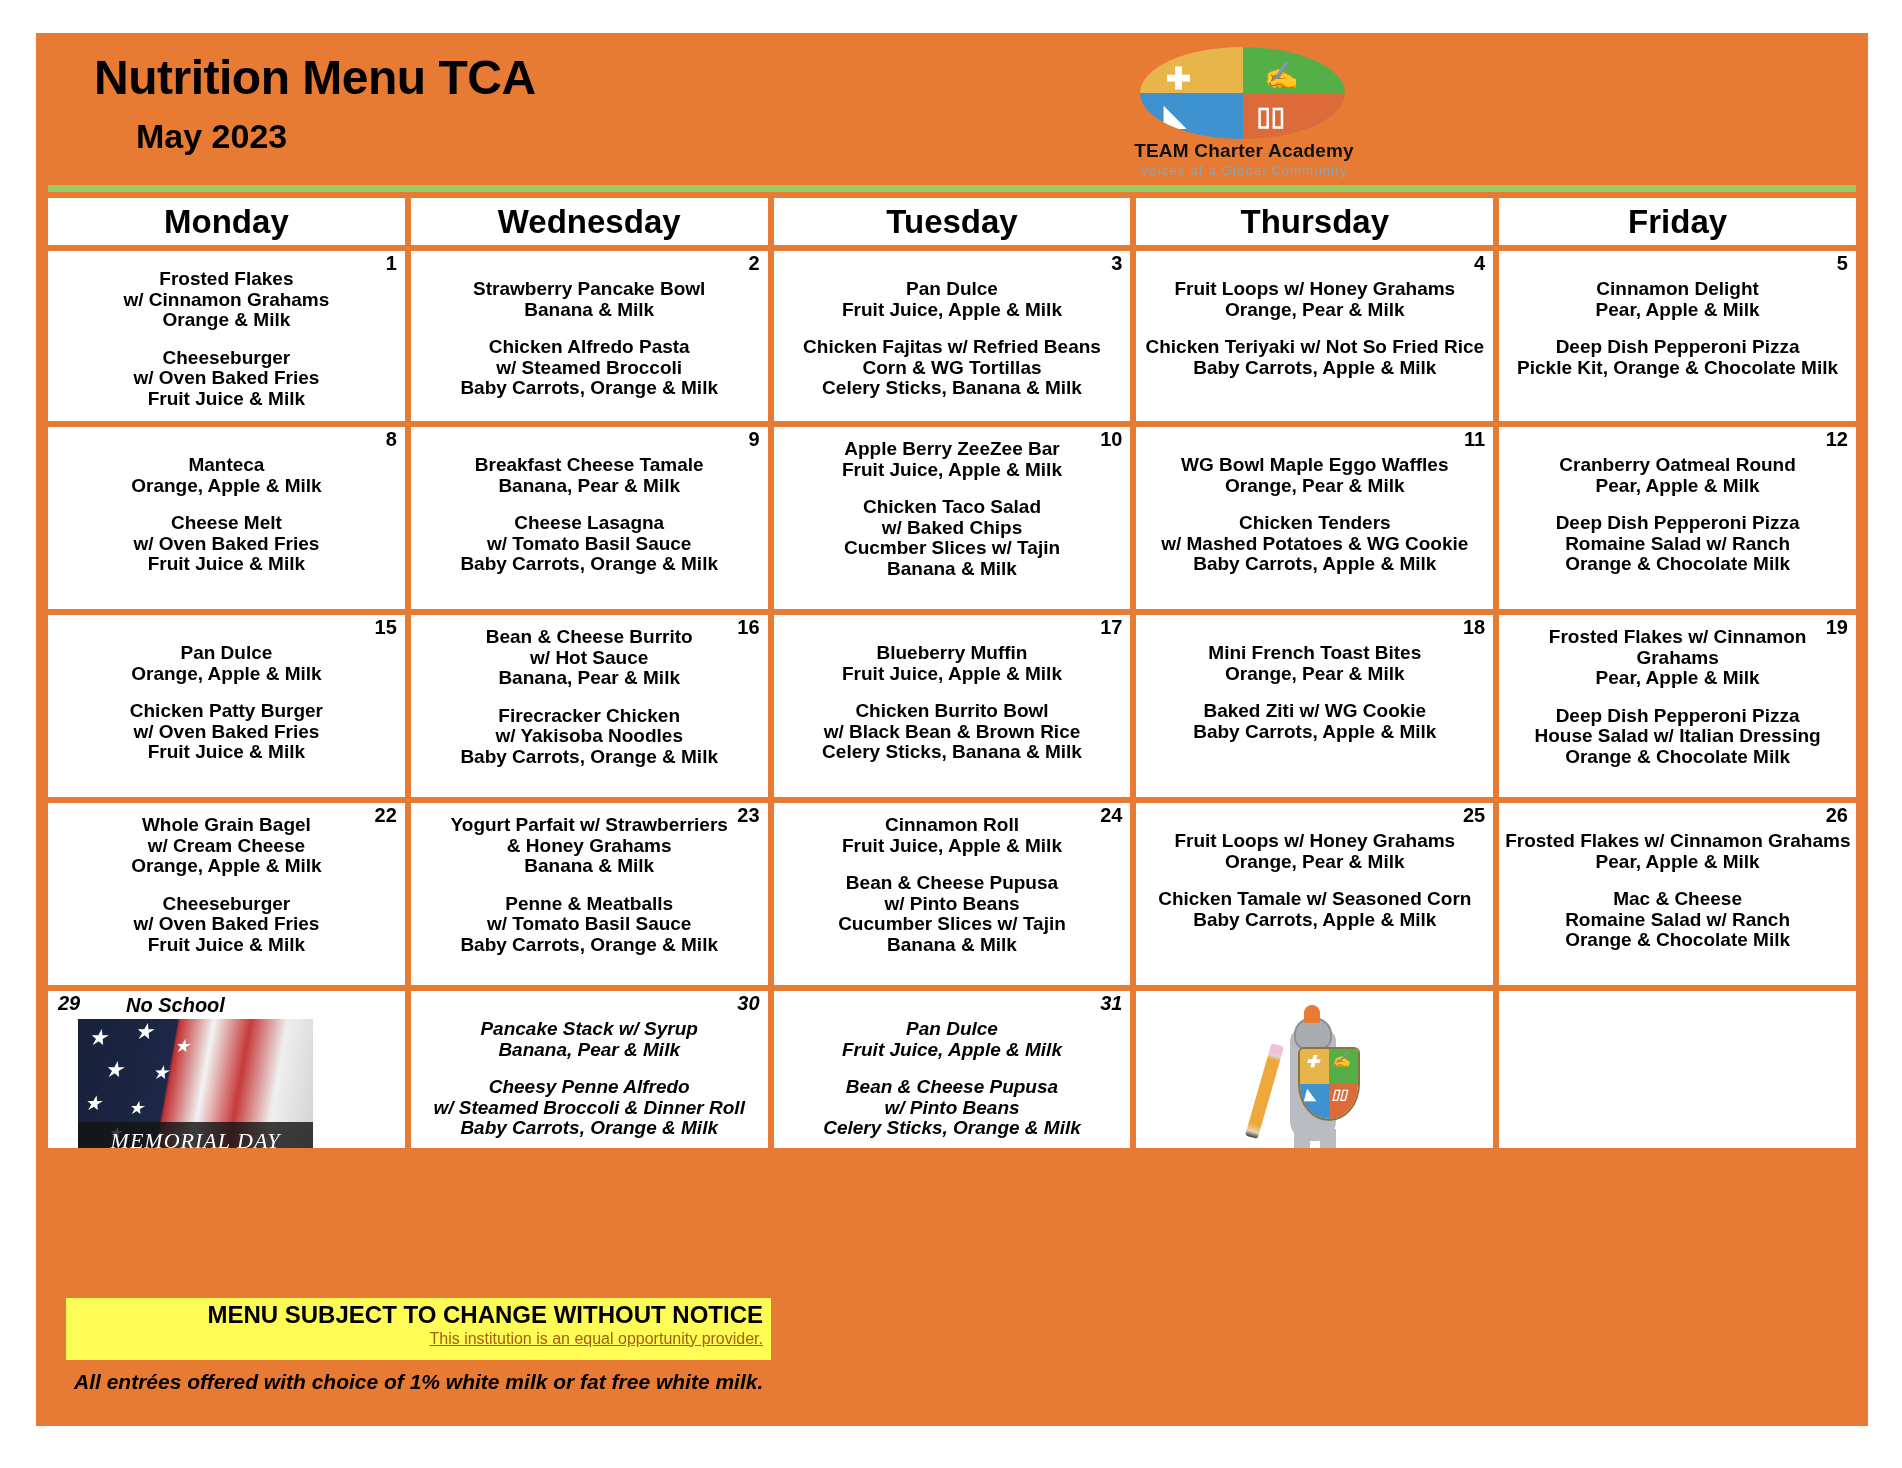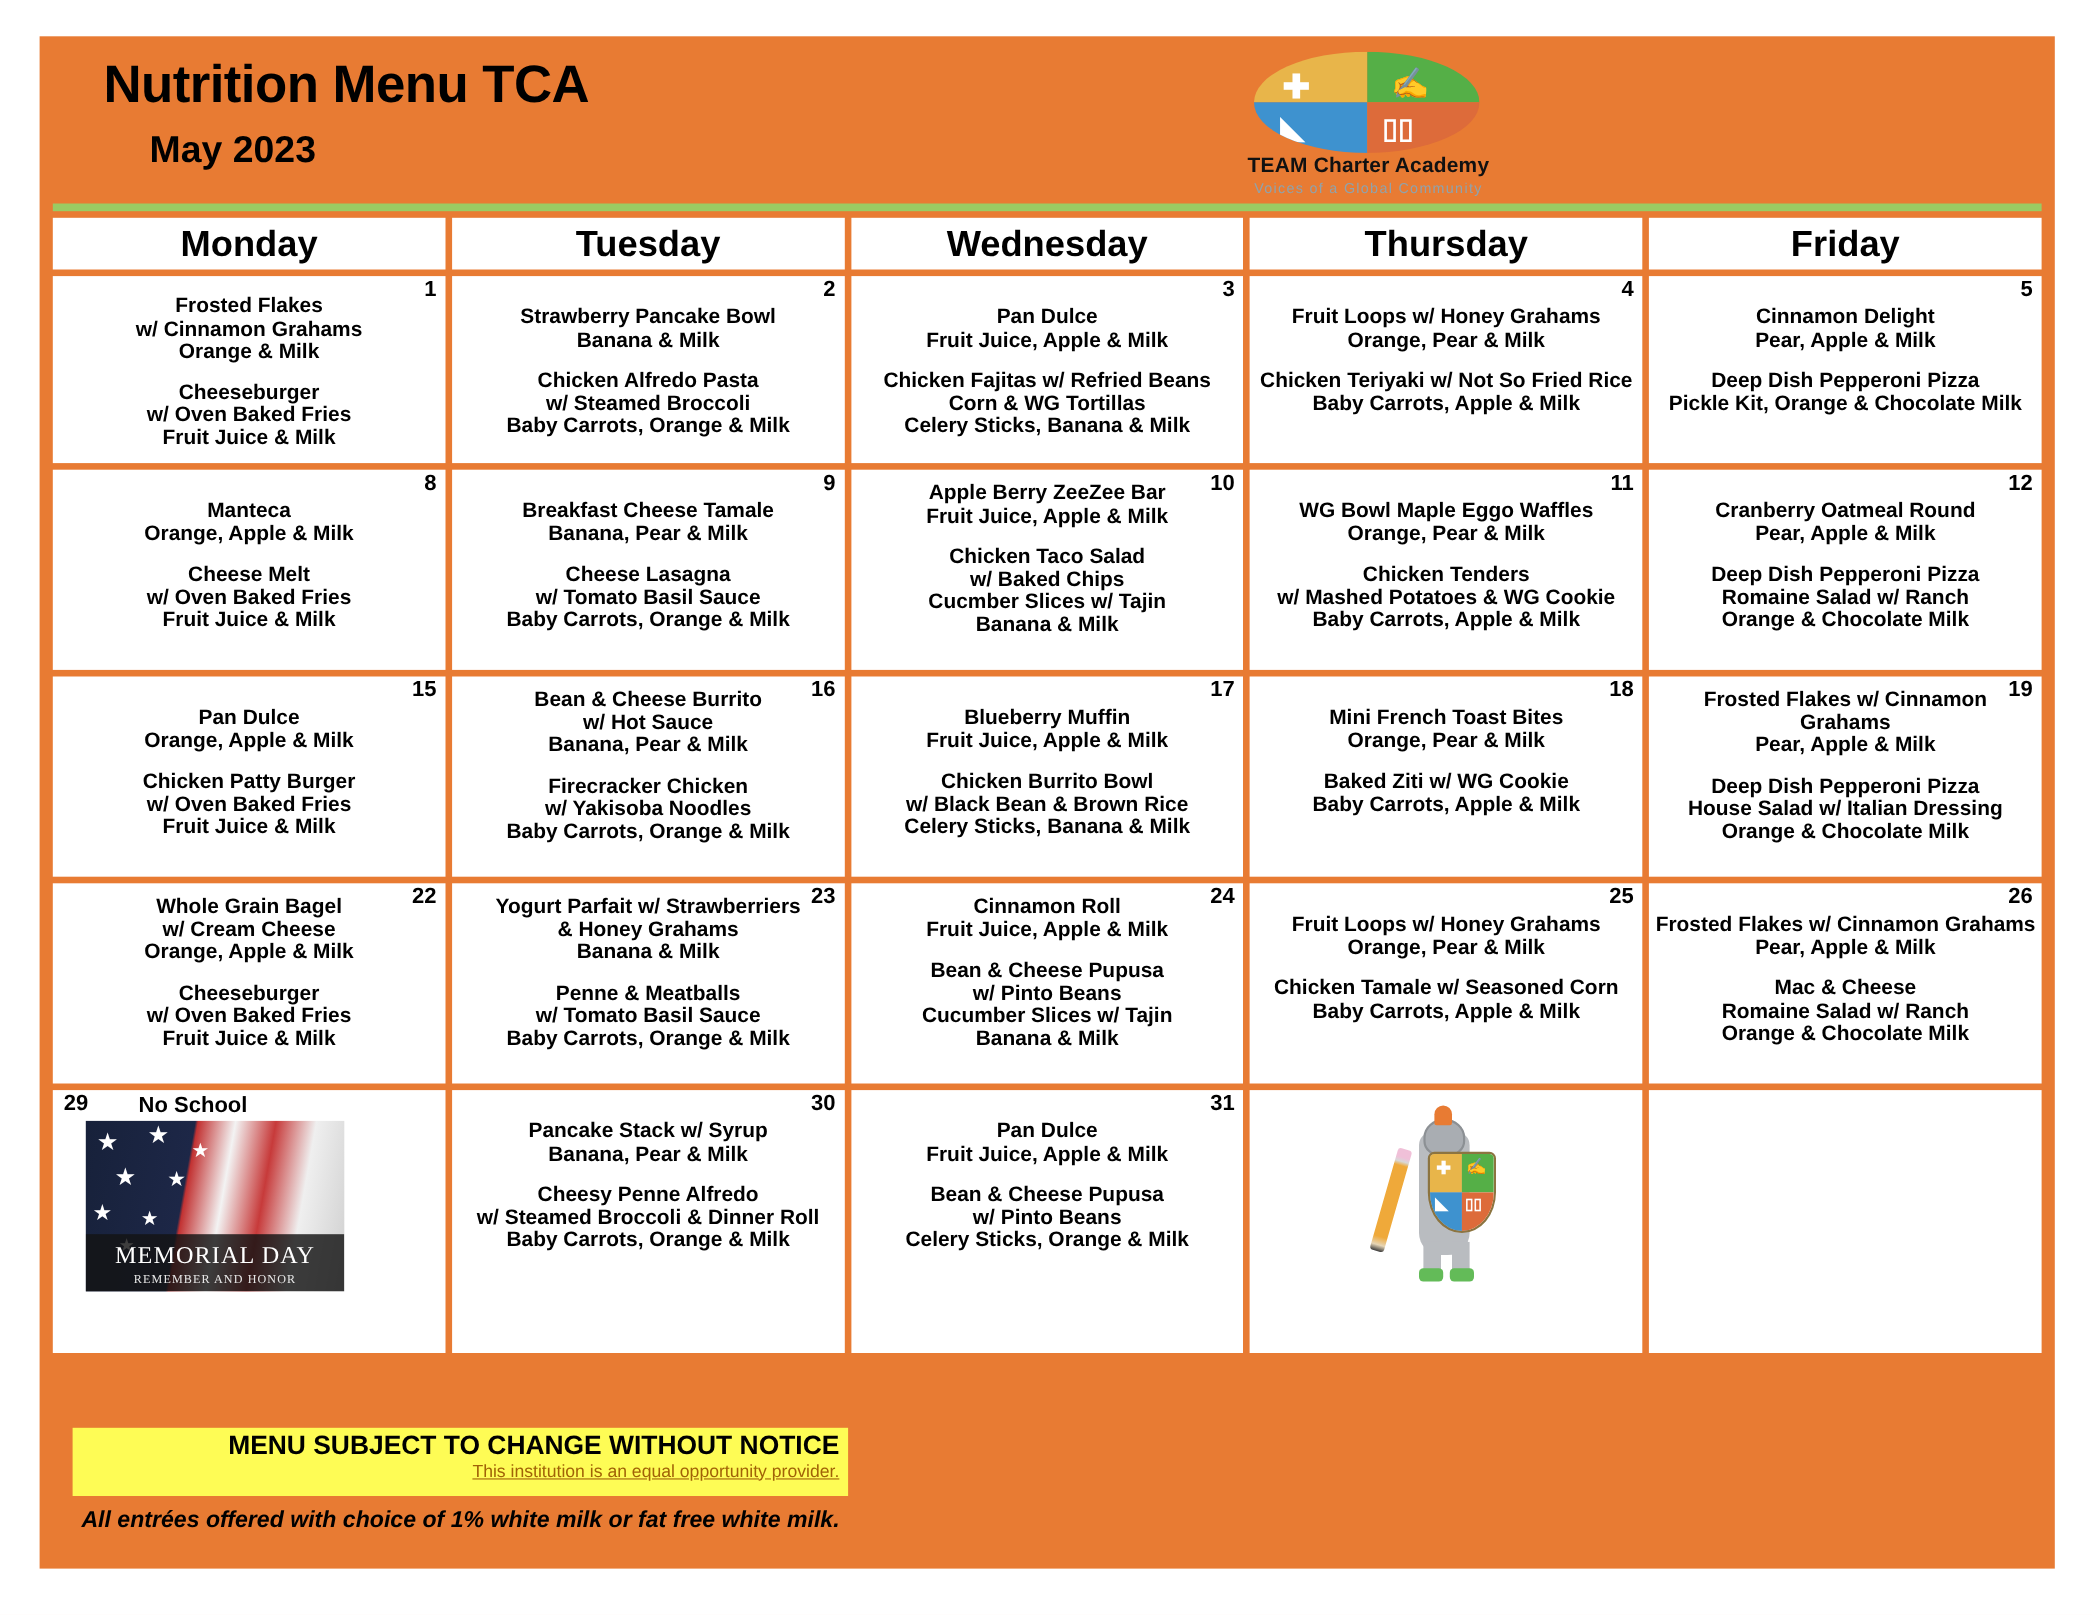--- a/index.html
+++ b/index.html
@@ -131,21 +131,21 @@
     color: #000000;
   }
   .cell {
     background: #ffffff;
     position: relative;
     overflow: hidden;
     padding: 4px 6px 4px 6px;
   }
   .cell.h-w1 { height: 170px; }
   .cell.h-std { height: 182px; }
-  .cell.h-last { height: 239px; }
+  .cell.h-last { height: 157px; font-style: italic; }
 
   .daynum {
     position: absolute;
     right: 8px;
     top: 2px;
     font-size: 20px;
     font-weight: bold;
     color: #000000;
     line-height: 1;
   }
@@ -417,22 +417,22 @@
         <div class="logo-name">TEAM Charter Academy</div>
         <div class="logo-tag">Voices of a Global Community</div>
       </div>
     </div>
 
     <div class="calendar">
       <div class="green-bar"></div>
 
       <div class="weekrow">
         <div class="dayhead">Monday</div>
+        <div class="dayhead">Wednesday</div>
         <div class="dayhead">Tuesday</div>
-        <div class="dayhead">Wednesday</div>
         <div class="dayhead">Thursday</div>
         <div class="dayhead">Friday</div>
       </div>
 
       <div class="weekrow">
         <div class="cell h-w1">
           <div class="daynum">1</div>
           <div class="meals tight">
             <div class="grp">Frosted Flakes</div>
             <div class="grp">w/ Cinnamon Grahams</div>

